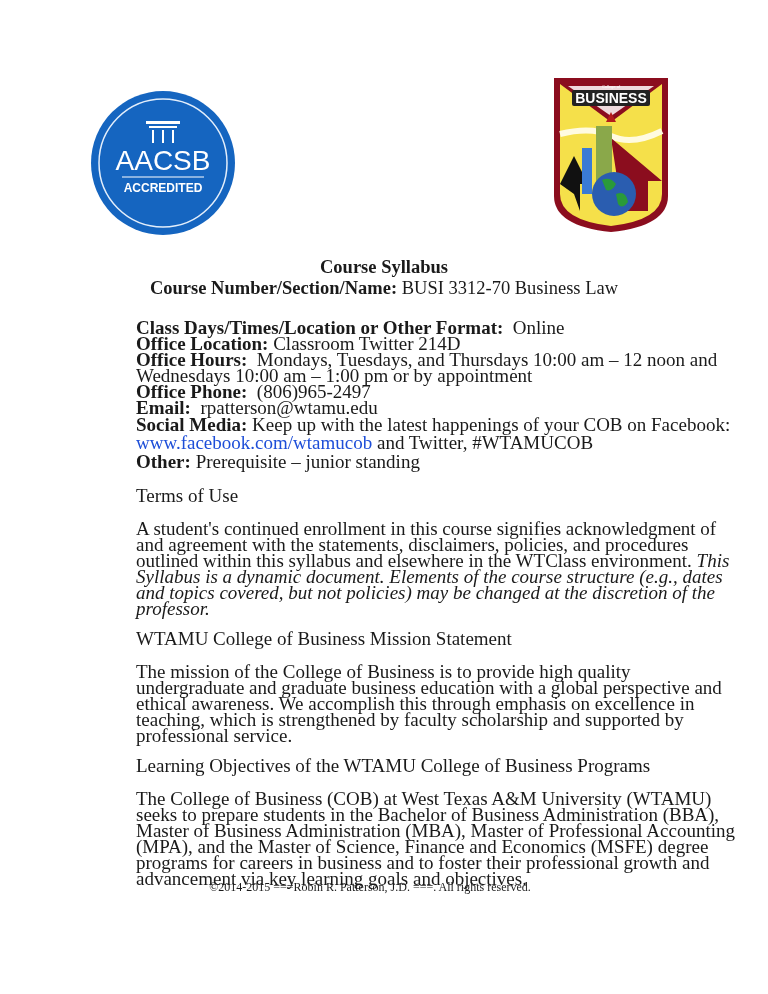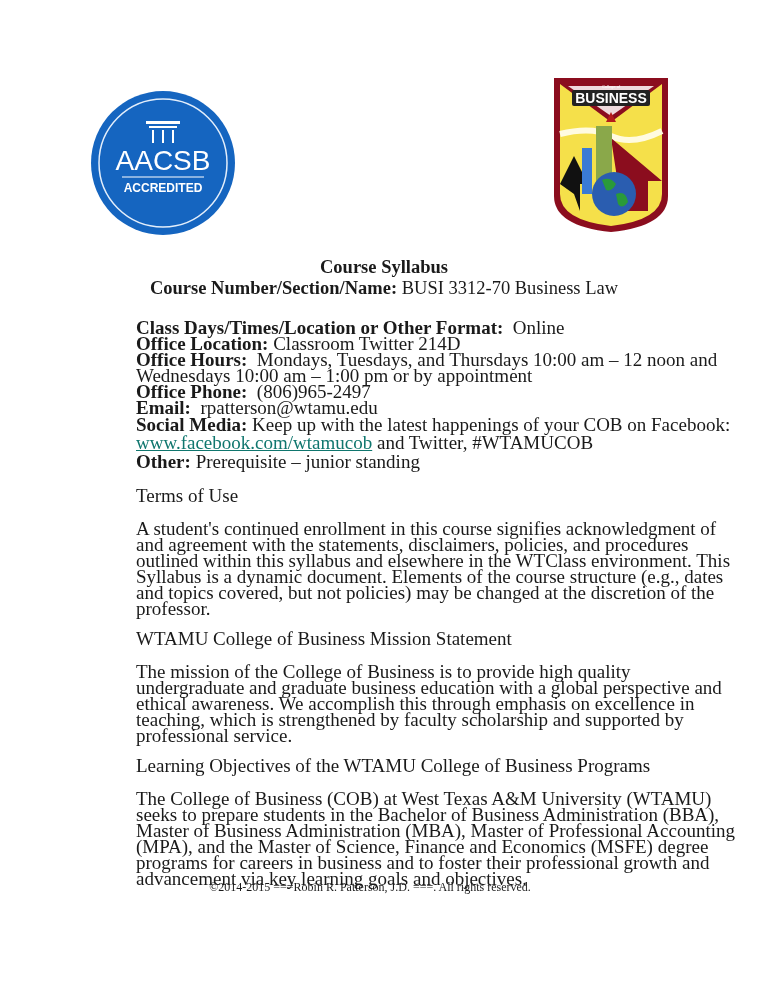--- a/index.html
+++ b/index.html
@@ -7,22 +7,22 @@
          font-family: "Liberation Serif", serif; color: #1a1a1a; }
   .logo-aacsb { position: absolute; left: 88px; top: 88px; width: 150px; height: 150px; }
   .logo-cob { position: absolute; left: 552px; top: 76px; width: 118px; height: 158px; text-align: right; }
   .title-block { position: absolute; left: 0; top: 257px; width: 768px; text-align: center;
                  font-size: 18.5px; line-height: 21px; }
   .title-block .b { font-weight: bold; }
   .content { position: absolute; left: 92px; top: 320px; width: 600px;
              font-size: 19px; line-height: 16px; margin-left: 44px; }
   .content p { margin: 0; }
   .b { font-weight: bold; }
-  .i { }
-  .link { color: #0f766e; text-decoration: underline; cursor: pointer; }
+  .i { font-style: italic; }
+  .link { color: #1d4ed8; cursor: pointer; }
   .section-head { font-weight: normal; margin-top: 14px !important; }
   .para { margin-top: 17px !important; }
   .footer { position: absolute; left: 0; top: 880px; width: 740px; text-align: center;
             font-size: 12px; }
 </style>
 </head>
 <body>
 
 <div class="logo-aacsb">
   <svg width="150" height="150" viewBox="0 0 150 150">

